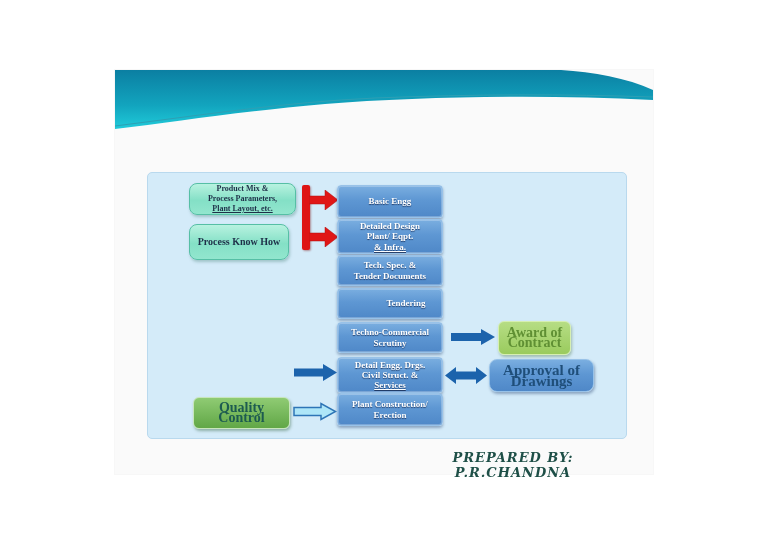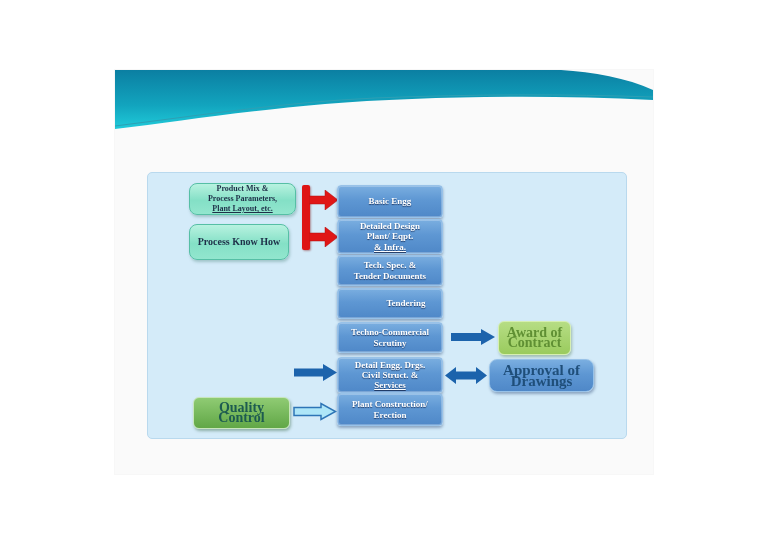--- a/index.html
+++ b/index.html
@@ -176,15 +176,16 @@
         <div>Contract</div>
       </div>
 
       <div class="box approval" style="left:341px;top:186px;width:105px;height:33px;">
         <div>Approval of</div>
         <div>Drawings</div>
       </div>
 
     </div>
 
+    <div class="footer">PREPARED BY: P.R.CHANDNA</div>
 
   </div>
 </div>
 
 </body></html>

